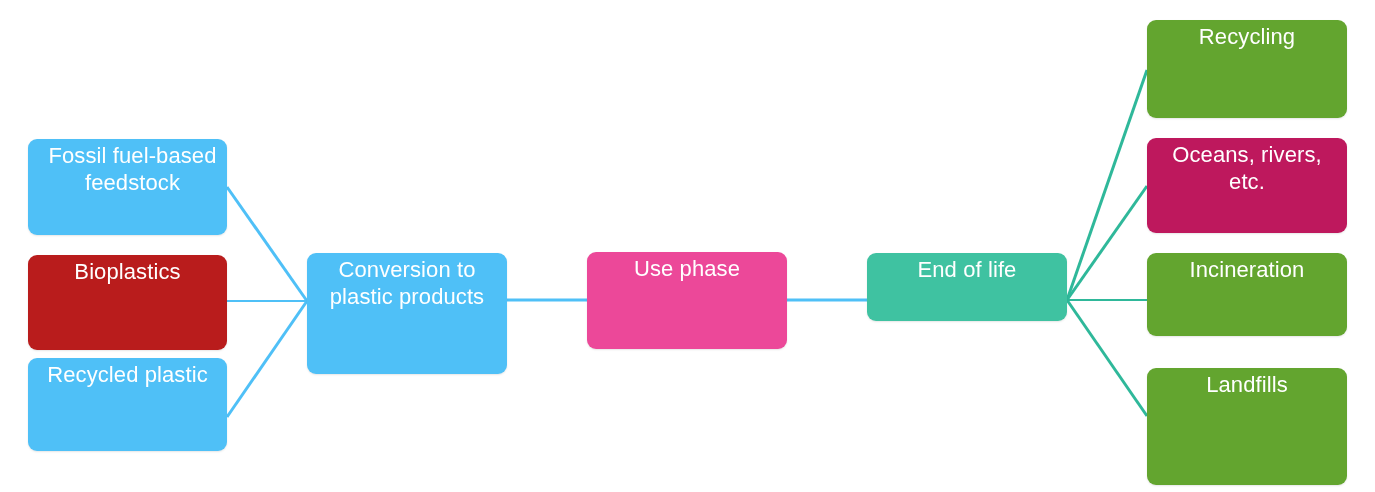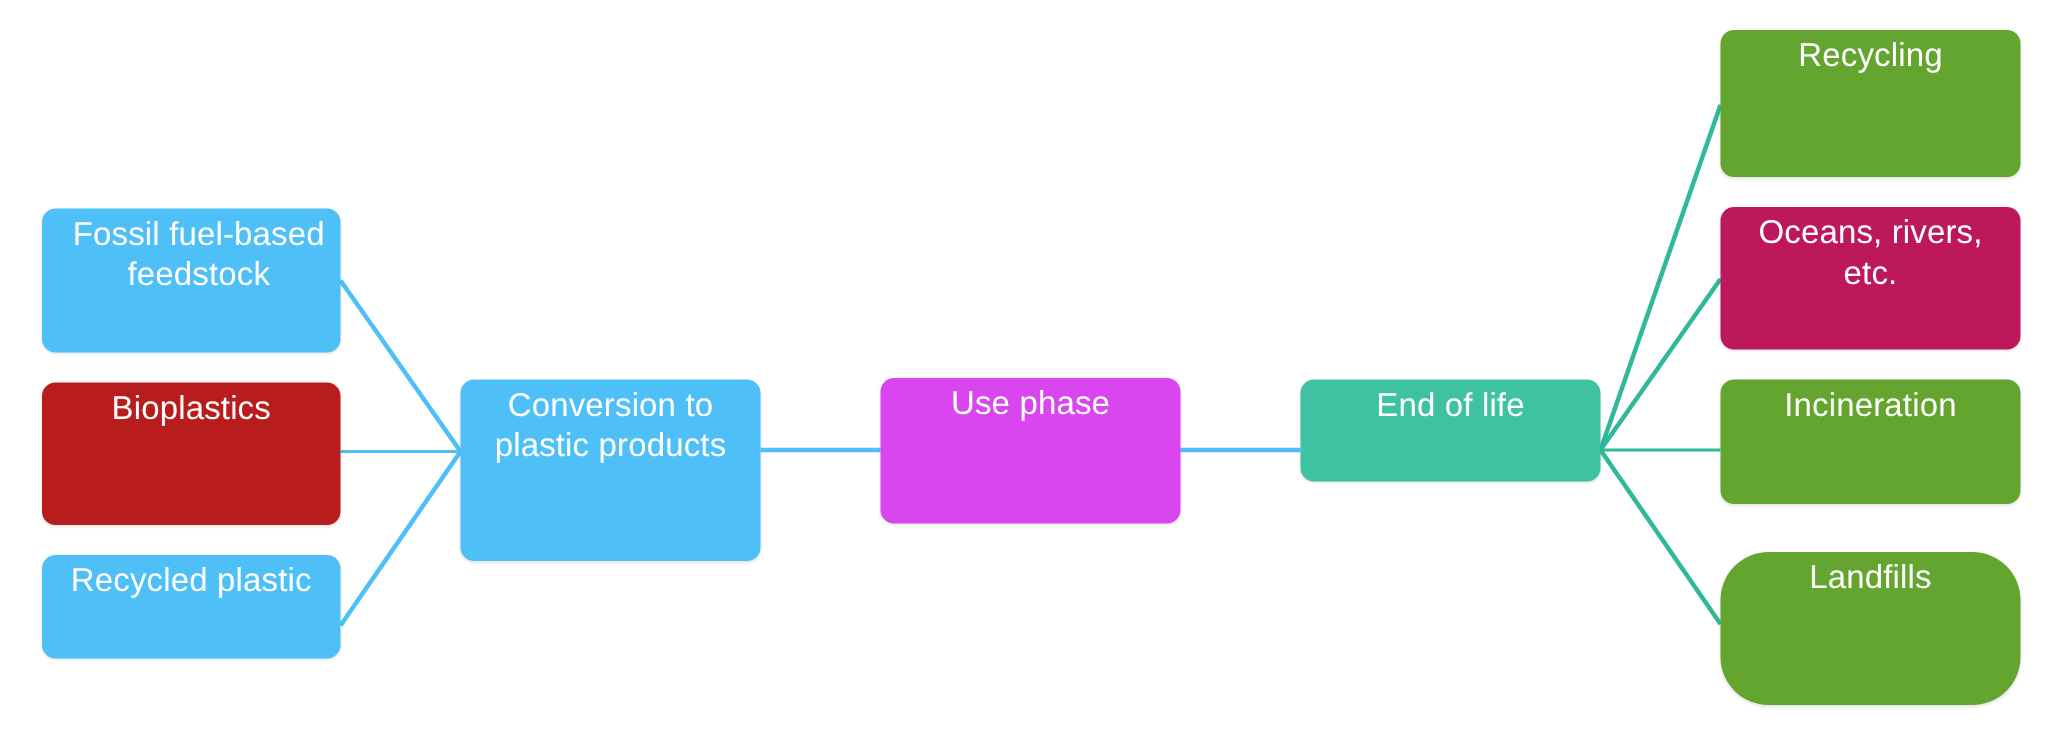--- a/index.html
+++ b/index.html
@@ -62,40 +62,40 @@
       <line x1="1067" y1="300" x2="1147" y2="416" stroke="#2FB89A" stroke-width="3" stroke-linecap="butt"></line>
     </svg>
   <div id="nodes">
       <div class="node" style="left: 28px; top: 139px; width: 199px; height: 96px; background: rgb(79, 192, 247); font-size: 22px; padding-left: 20px;">
         <span class="node-label">Fossil fuel-based
 feedstock</span>
       </div>
       <div class="node" style="left: 28px; top: 255px; width: 199px; height: 95px; background: #b91c1c; font-size: 22px;">
         <span class="node-label">Bioplastics</span>
       </div>
-      <div class="node" style="left: 28px; top: 370px; width: 199px; height: 69px; background: rgb(79, 192, 247); font-size: 22px;">
+      <div class="node" style="left: 28px; top: 358px; width: 199px; height: 93px; background: rgb(79, 192, 247); font-size: 22px;">
         <span class="node-label">Recycled plastic</span>
       </div>
       <div class="node" style="left: 307px; top: 253px; width: 200px; height: 121px; background: rgb(79, 192, 247); font-size: 22px;">
         <span class="node-label">Conversion to
 plastic products</span>
       </div>
-      <div class="node" style="left: 587px; top: 252px; width: 200px; height: 97px; background: #d946ef; font-size: 22px;">
+      <div class="node" style="left: 587px; top: 252px; width: 200px; height: 97px; background: #ec4899; font-size: 22px;">
         <span class="node-label">Use phase</span>
       </div>
       <div class="node" style="left: 867px; top: 253px; width: 200px; height: 68px; background: rgb(63, 194, 161); font-size: 22px;">
         <span class="node-label">End of life</span>
       </div>
       <div class="node" style="left: 1147px; top: 20px; width: 200px; height: 98px; background: rgb(99, 165, 47); font-size: 22px;">
         <span class="node-label">Recycling</span>
       </div>
       <div class="node" style="left: 1147px; top: 138px; width: 200px; height: 95px; background: #be185d; font-size: 22px;">
         <span class="node-label">Oceans, rivers,
 etc.</span>
       </div>
       <div class="node" style="left: 1147px; top: 253px; width: 200px; height: 83px; background: rgb(99, 165, 47); font-size: 22px;">
         <span class="node-label">Incineration</span>
       </div>
-      <div class="node" style="left: 1147px; top: 368px; width: 200px; height: 102px; background: rgb(99, 165, 47); font-size: 22px; border-radius: 32px;">
+      <div class="node" style="left: 1147px; top: 368px; width: 200px; height: 117px; background: rgb(99, 165, 47); font-size: 22px;">
         <span class="node-label">Landfills</span>
       </div>
     </div>
 </div>
 
 </body></html>

